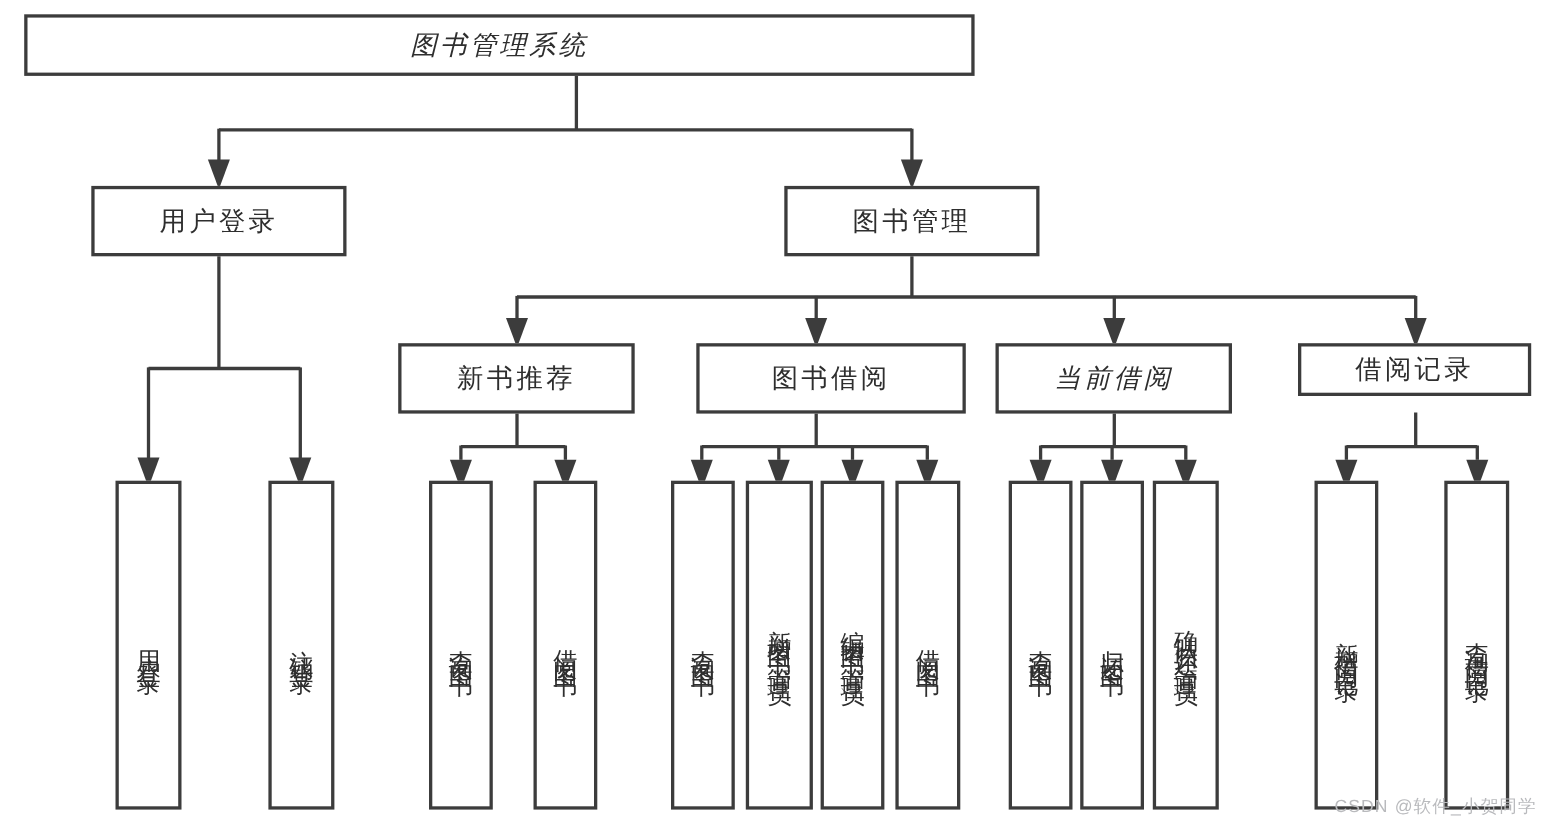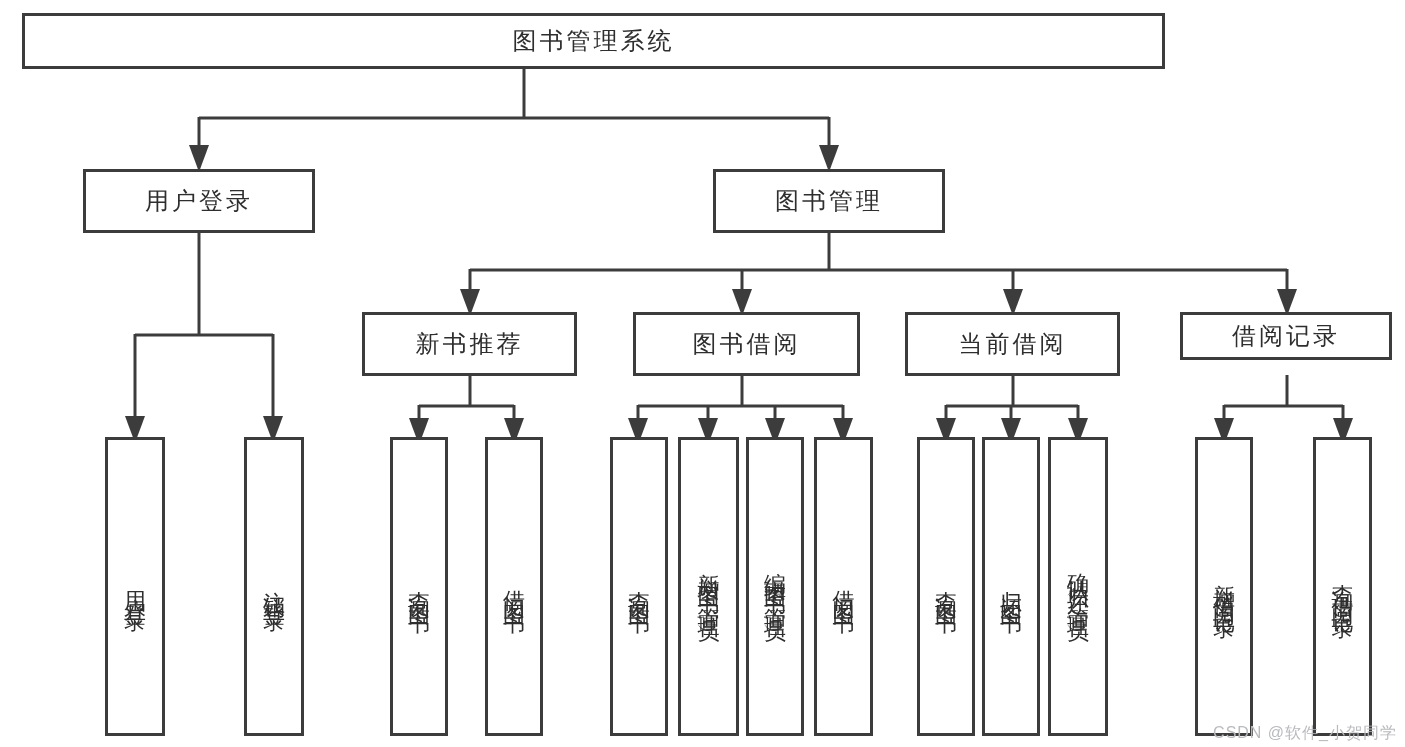--- a/index.html
+++ b/index.html
@@ -128,28 +128,28 @@
     <polygon points="1068,418 1088,418 1078,445" fill="currentColor" stroke="none"></polygon>
 
     <path d="M1287 375 V406"></path>
     <path d="M1224 406 H1343"></path>
     <path d="M1224 405 V418"></path>
     <path d="M1343 405 V418"></path>
     <polygon points="1214,418 1234,418 1224,445" fill="currentColor" stroke="none"></polygon>
     <polygon points="1333,418 1353,418 1343,445" fill="currentColor" stroke="none"></polygon>
   </svg>
 
-  <div class="node" style="left:22px;top:13px;width:1143px;height:56px;">图书管理系统</div>
+  <div class="node" style="left:22px;top:13px;width:864px;height:56px;font-style:italic;">图书管理系统</div>
 
   <div class="node" style="left:83px;top:169px;width:232px;height:64px;">用户登录</div>
   <div class="node" style="left:362px;top:312px;width:215px;height:64px;">新书推荐</div>
 
   <div class="node" style="left:713px;top:169px;width:232px;height:64px;">图书管理</div>
-  <div class="node" style="left:633px;top:312px;width:227px;height:64px;">图书借阅</div>
-  <div class="node" style="left:905px;top:312px;width:215px;height:64px;">当前借阅</div>
+  <div class="node" style="left:633px;top:312px;width:245px;height:64px;">图书借阅</div>
+  <div class="node" style="left:905px;top:312px;width:215px;height:64px;font-style:italic;">当前借阅</div>
   <div class="node" style="left:1180px;top:312px;width:212px;height:48px;">借阅记录</div>
 
   <div class="leaf" style="left:105px;width:60px;">
     <span>用户登录</span>
   </div>
   <div class="leaf" style="left:244px;width:60px;">
     <span>注销登录</span>
   </div>
 
   <div class="leaf" style="left:390px;width:58px;">

